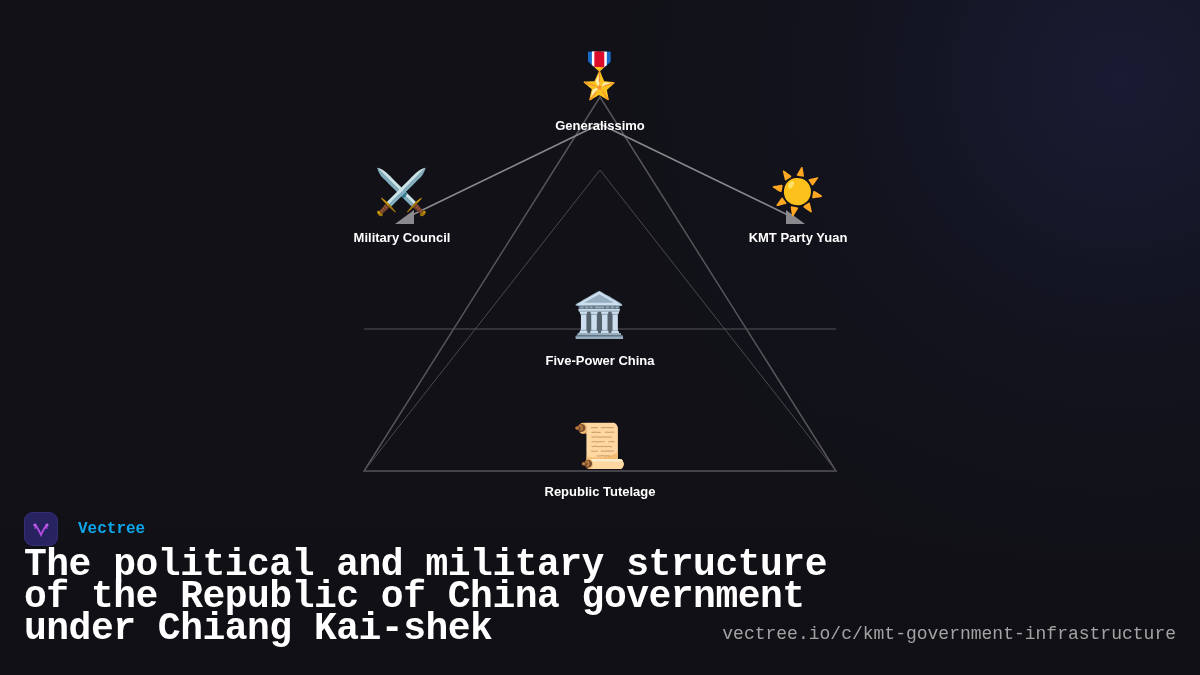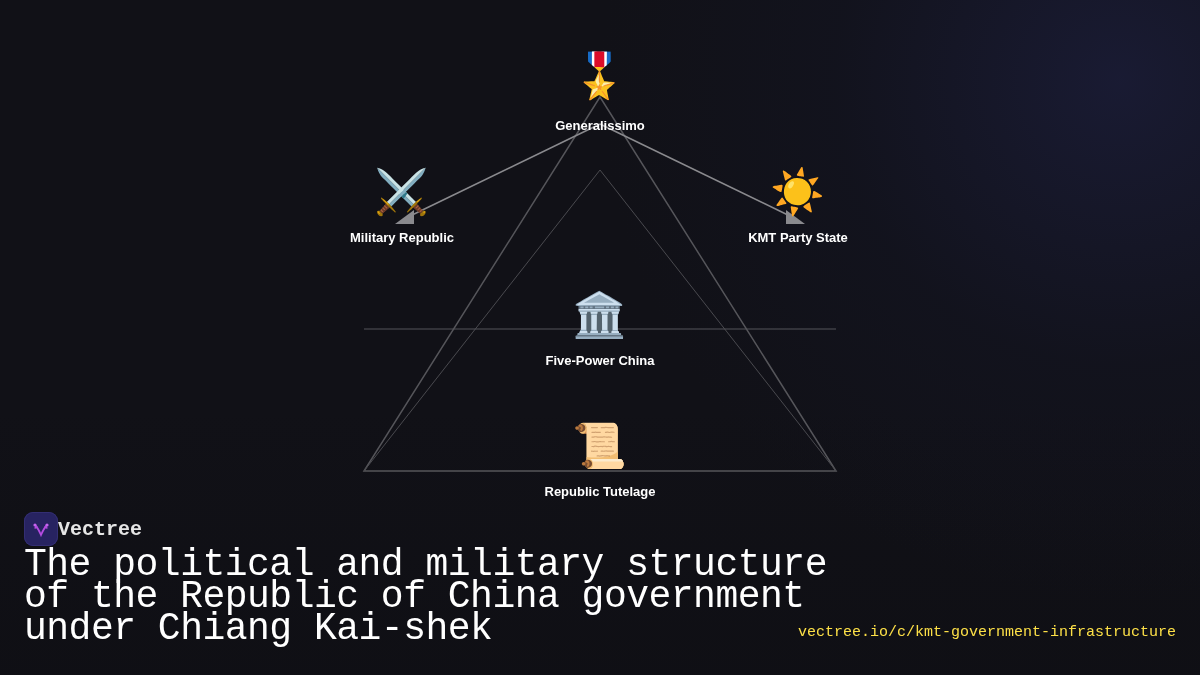--- a/index.html
+++ b/index.html
@@ -30,31 +30,31 @@
     .brand {
       position: absolute; left: 24px; top: 512px;
       display: flex; align-items: center;
     }
     .brand .logo {
       width: 34px; height: 34px; border-radius: 9px;
       background: #272361; display: flex; align-items: center; justify-content: center;
       box-shadow: inset 0 0 0 1px #332e73;
     }
     .brand .name {
-      color: #e5e5e5; font-weight: bold; font-size: 20px;
-      font-family: "Liberation Mono", monospace; margin-left: 0;
+      color: #0ea5e9; font-weight: bold; font-size: 16px;
+      font-family: "Liberation Mono", monospace; margin-left: 20px;
     }
     .title {
       position: absolute; left: 24px; top: 549px; width: 820px;
-      color: #ffffff; font-weight: normal; font-size: 38px; line-height: 32px;
+      color: #ffffff; font-weight: bold; font-size: 38px; line-height: 32px;
       font-family: "Liberation Mono", monospace; letter-spacing: -0.5px;
     }
     .url {
       position: absolute; right: 24px; top: 624px;
-      color: #fde047; font-size: 15px;
+      color: #a3a3a3; font-size: 18px;
       font-family: "Liberation Mono", monospace;
     }
   </style>
 </head>
 <body>
 
 <div class="bg-glow"></div>
 
 <svg class="lines" width="1200" height="675">
 
@@ -70,26 +70,26 @@
   <polygon points="805,224 786,210 786,224" fill="#8a8a8e"></polygon>
 </svg>
 
 <div class="node" style="left:600px; top:50px;">
   <div class="icon">🎖️</div>
   <div class="label" style="margin-top:16px;">Generalissimo</div>
 </div>
 
 <div class="node" style="left:402px; top:166px;">
   <div class="icon">⚔️</div>
-  <div class="label">Military Republic</div>
+  <div class="label">Military Council</div>
 </div>
 
 <div class="node" style="left:798px; top:166px;">
   <div class="icon">☀️</div>
-  <div class="label">KMT Party State</div>
+  <div class="label">KMT Party Yuan</div>
 </div>
 
 <div class="node" style="left:600px; top:289px;">
   <div class="icon">🏛️</div>
   <div class="label">Five-Power China</div>
 </div>
 
 <div class="node" style="left:600px; top:420px;">
   <div class="icon">📜</div>
   <div class="label">Republic Tutelage</div>

